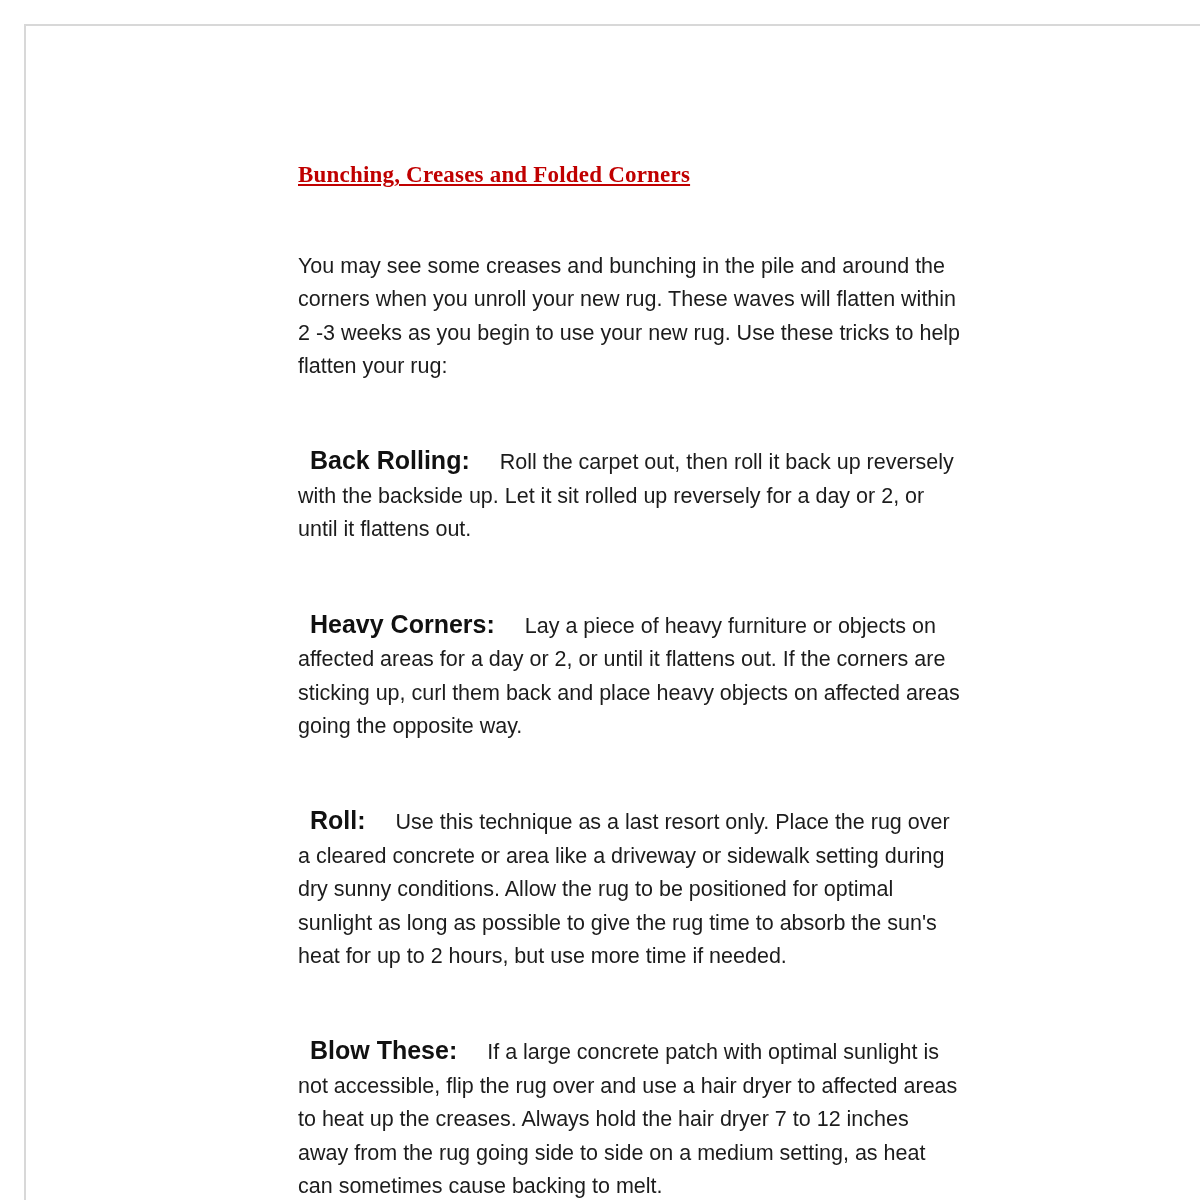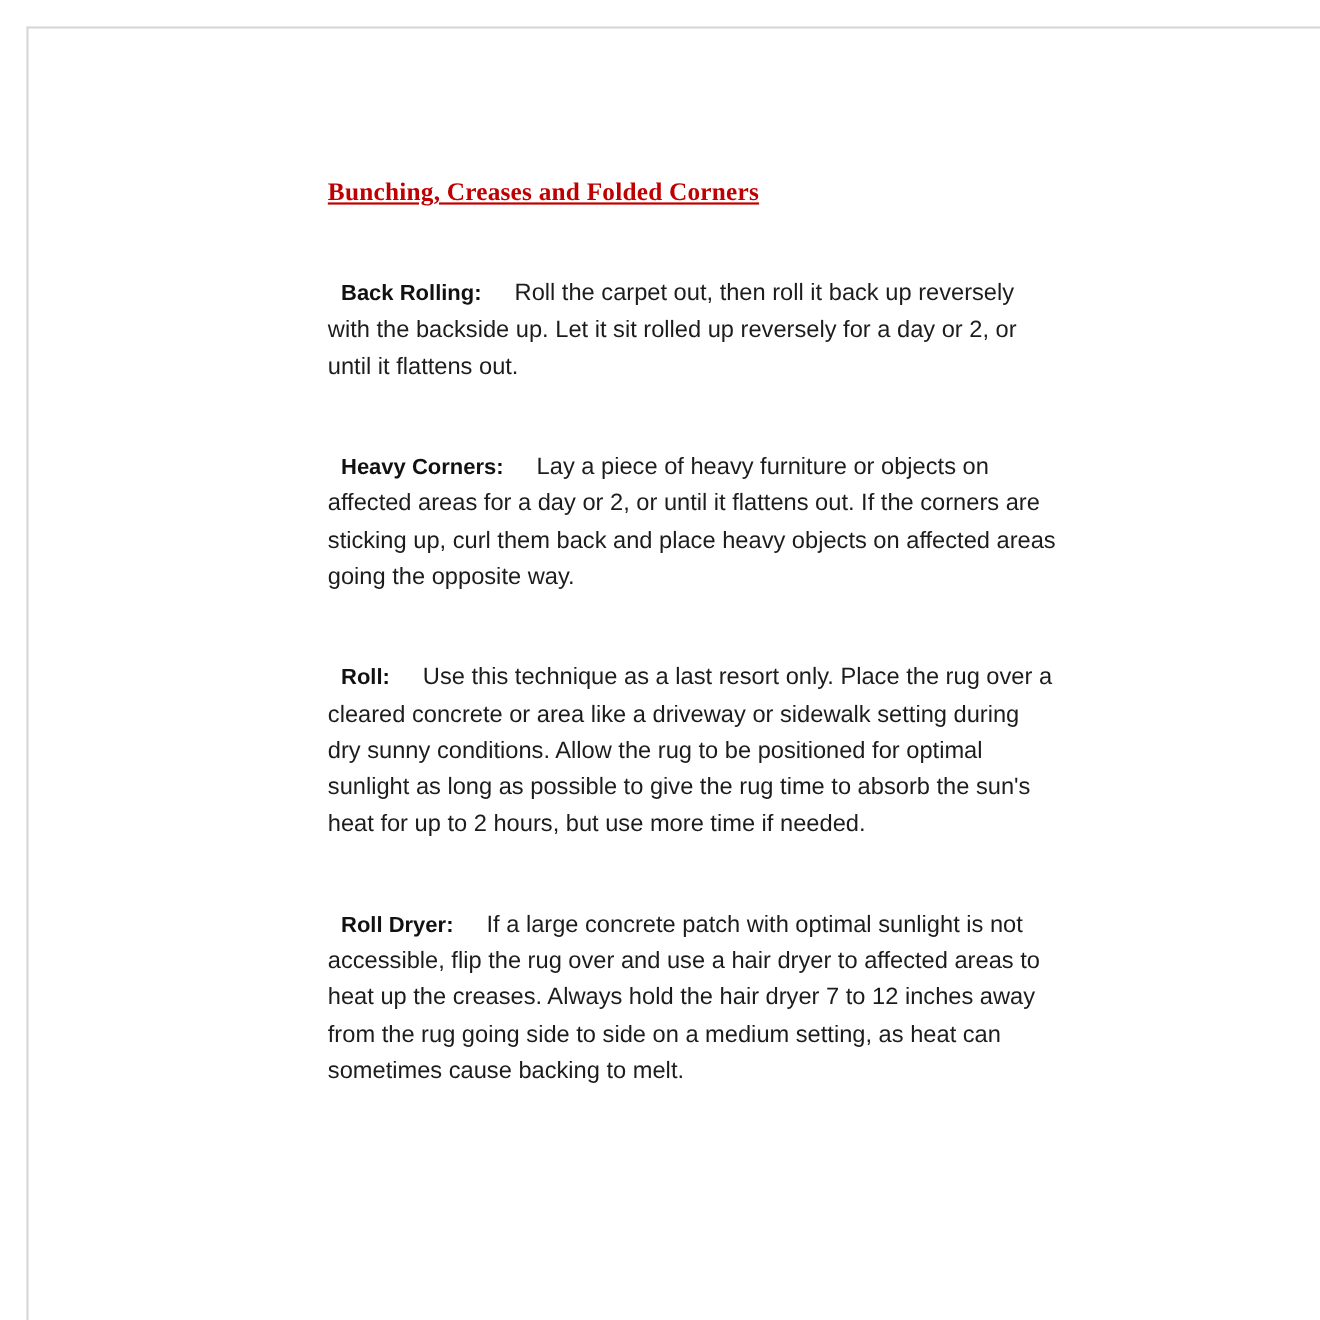--- a/index.html
+++ b/index.html
@@ -33,35 +33,36 @@
     margin-bottom: 38px;
   }
   .doc-paragraph {
     font-size: 21.5px;
     line-height: 1.55;
     color: #1c1c1c;
     margin-bottom: 34px;
   }
   .doc-paragraph .lead {
     font-weight: bold;
-    font-size: 20px;
+    font-size: 25px;
     color: #111111;
   }
 </style>
 </head>
 <body>
 
 <div class="page">
   <div class="content">
 
     <h1 class="doc-heading">Bunching, Creases and Folded Corners</h1>
 
+    <p class="doc-paragraph">You may see some creases and bunching in the pile and around the corners when you unroll your new rug. These waves will flatten within 2 -3 weeks as you begin to use your new rug. Use these tricks to help flatten your rug:</p>
 
     <p class="doc-paragraph"><span class="lead">Back Rolling:</span><span> Roll the carpet out, then roll it back up reversely with the backside up. Let it sit rolled up reversely for a day or 2, or until it flattens out.</span></p>
 
     <p class="doc-paragraph"><span class="lead">Heavy Corners:</span><span> Lay a piece of heavy furniture or objects on affected areas for a day or 2, or until it flattens out. If the corners are sticking up, curl them back and place heavy objects on affected areas going the opposite way.</span></p>
 
     <p class="doc-paragraph"><span class="lead">Roll:</span><span> Use this technique as a last resort only. Place the rug over a cleared concrete or area like a driveway or sidewalk setting during dry sunny conditions. Allow the rug to be positioned for optimal sunlight as long as possible to give the rug time to absorb the sun's heat for up to 2 hours, but use more time if needed.</span></p>
 
-    <p class="doc-paragraph"><span class="lead">Roll Dryer:</span><span> If a large concrete patch with optimal sunlight is not accessible, flip the rug over and use a hair dryer to affected areas to heat up the creases. Always hold the hair dryer 7 to 12 inches away from the rug going side to side on a medium setting, as heat can sometimes cause backing to melt.</span></p>
+    <p class="doc-paragraph"><span class="lead">Blow These:</span><span> If a large concrete patch with optimal sunlight is not accessible, flip the rug over and use a hair dryer to affected areas to heat up the creases. Always hold the hair dryer 7 to 12 inches away from the rug going side to side on a medium setting, as heat can sometimes cause backing to melt.</span></p>
 
   </div>
 </div>
 
 </body></html>

